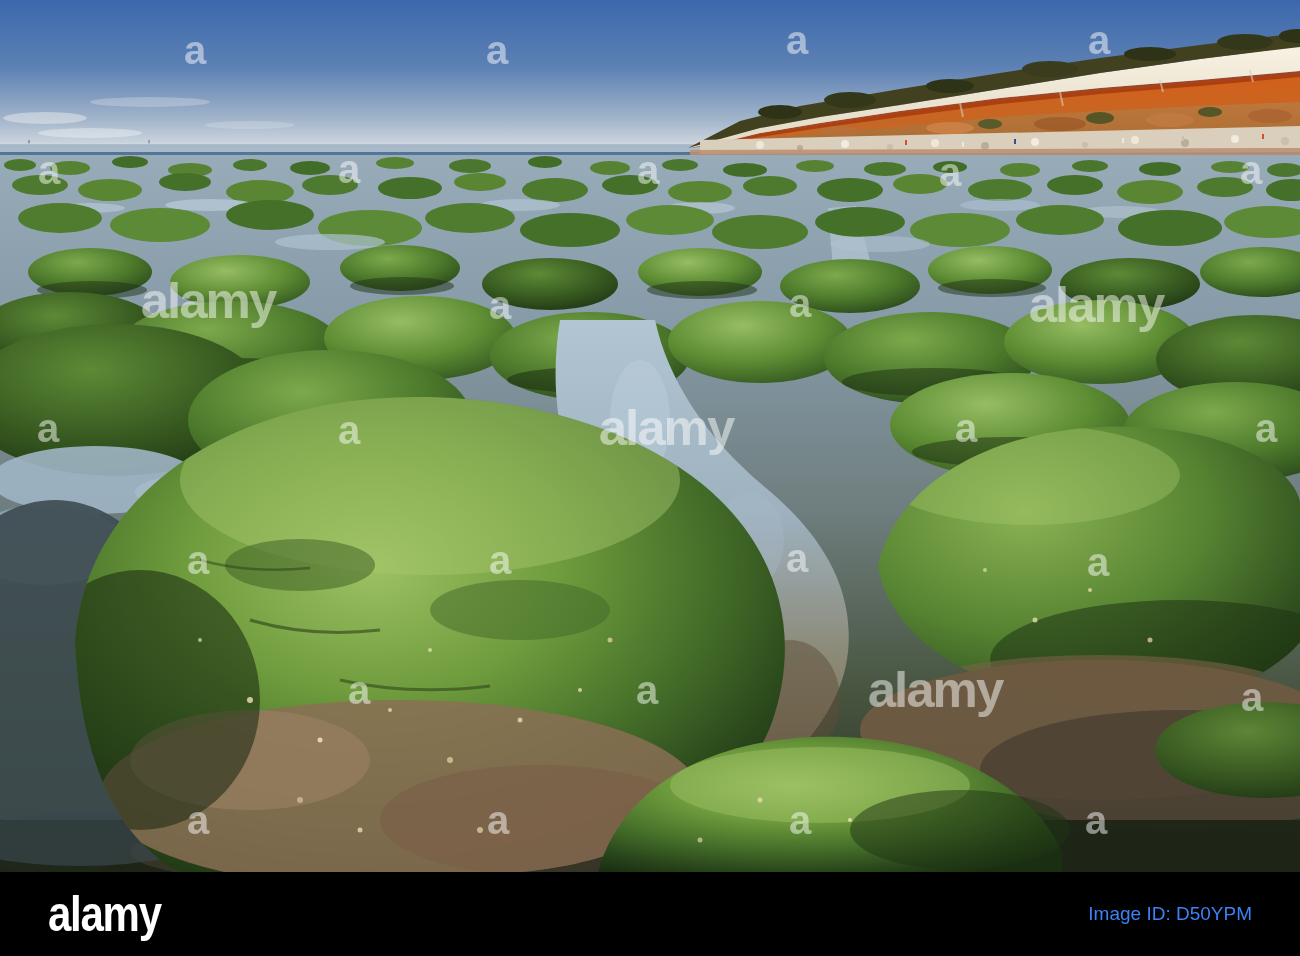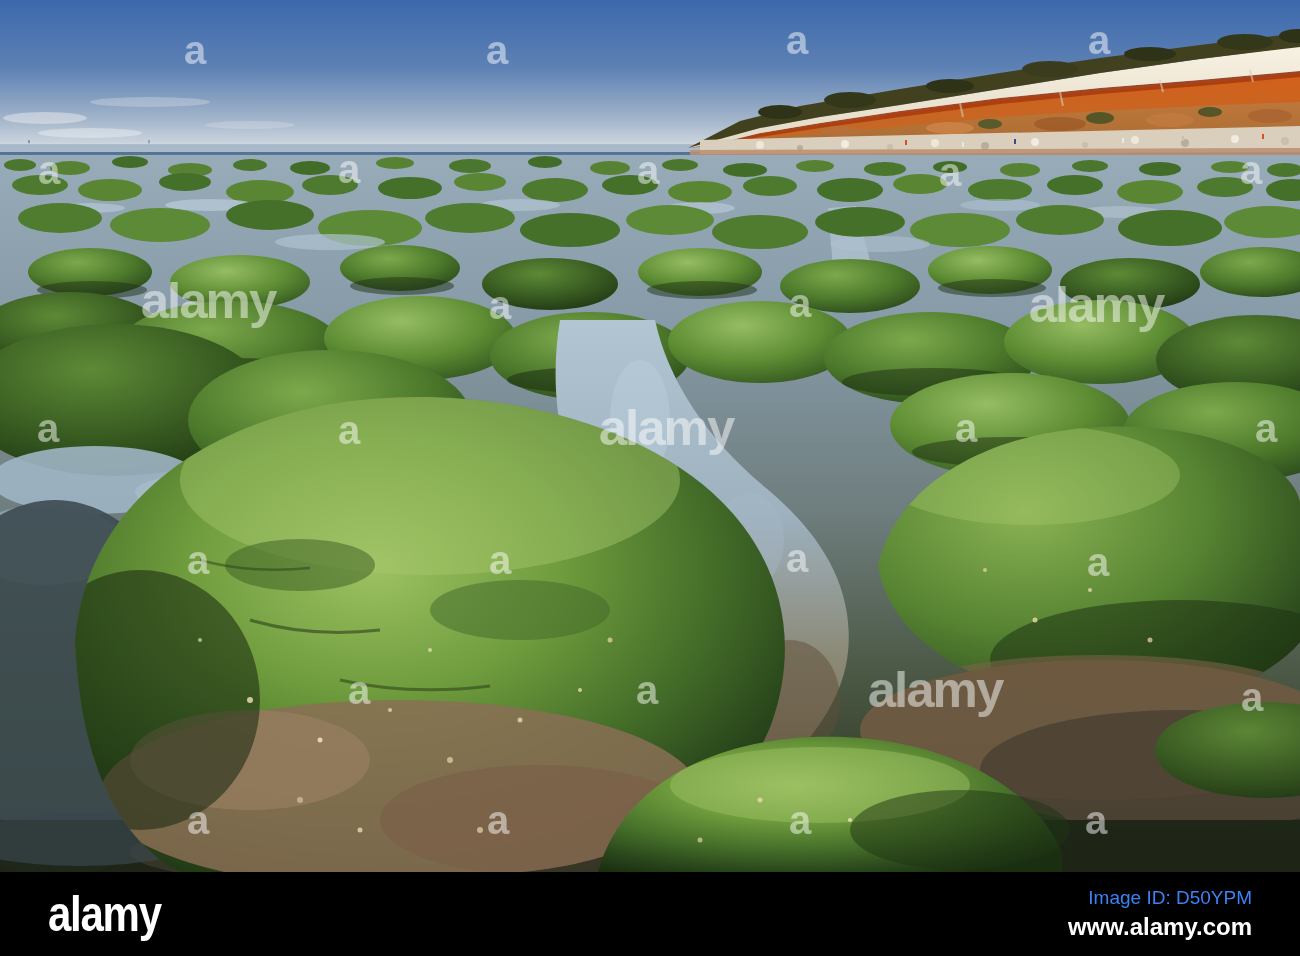--- a/index.html
+++ b/index.html
@@ -395,16 +395,15 @@
         <div class="wm wm-a" style="left: 498px; top: 820px;">a</div>
         <div class="wm wm-a" style="left: 800px; top: 820px;">a</div>
         <div class="wm wm-a" style="left: 1096px; top: 820px;">a</div>
       </div>
   </div>
 
   <div class="bar">
     <div class="bar-logo">alamy</div>
     <div class="bar-right">
       <div class="bar-id">Image ID: D50YPM</div>
-      <div class="bar-url">www.alamy.com</div>
     </div>
   </div>
 </div>
 
 </body></html>

